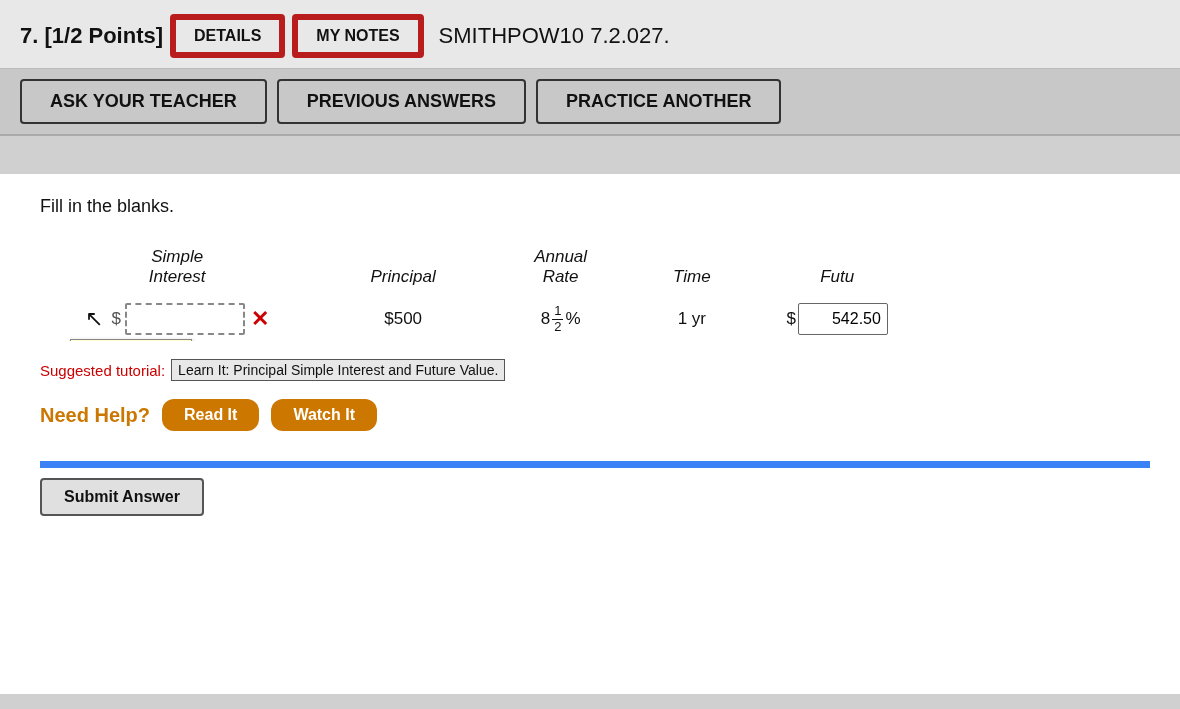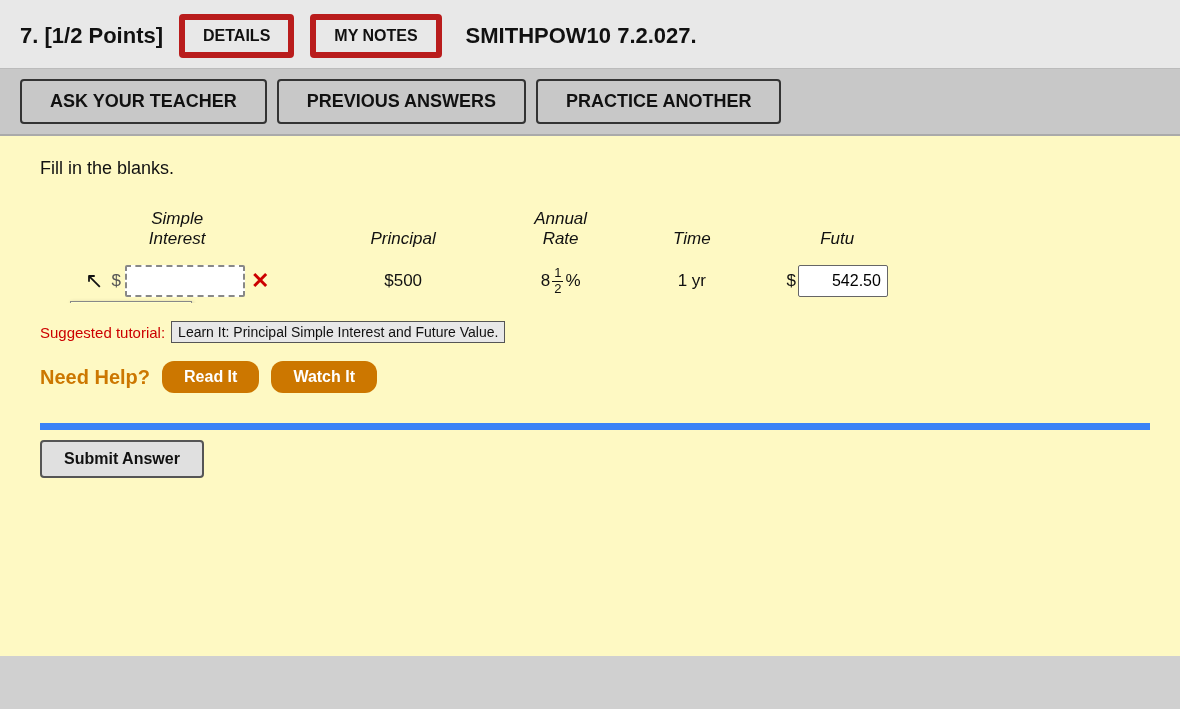--- a/index.html
+++ b/index.html
@@ -9,21 +9,21 @@
       width: 1180px;
       min-height: 709px;
       overflow: hidden;
     }
 
     .top-bar {
       background: #e8e8e8;
       padding: 14px 20px 10px 20px;
       display: flex;
       align-items: center;
-      gap: 16px;
+      gap: 7px;
       border-bottom: 1px solid #bbb;
     }
 
     .question-label {
       font-size: 22px;
       font-weight: bold;
       color: #111;
       white-space: nowrap;
     }
 
@@ -33,21 +33,21 @@
       padding: 7px 18px;
       font-size: 16px;
       font-weight: bold;
       cursor: pointer;
       border-radius: 4px;
       color: #111;
     }
 
     .problem-id {
       font-size: 22px;
-      font-weight: bold;
+      font-weight: normal;
       color: #111;
       margin-left: 8px;
     }
 
     .action-bar {
       background: #c8c8c8;
       padding: 10px 20px;
       display: flex;
       align-items: center;
       gap: 10px;
@@ -59,23 +59,24 @@
       background: #c8c8c8;
       padding: 10px 28px;
       font-size: 18px;
       font-weight: bold;
       cursor: pointer;
       border-radius: 4px;
       color: #111;
     }
 
     .content-area {
-      background: #fef9c3;
+      background: #ffffff;
       padding: 22px 30px 22px 40px;
       min-height: 520px;
+      margin-top: 38px;
     }
 
     .instruction {
       font-size: 18px;
       color: #111;
       margin-bottom: 24px;
     }
 
     .table-container {
       overflow-x: auto;

